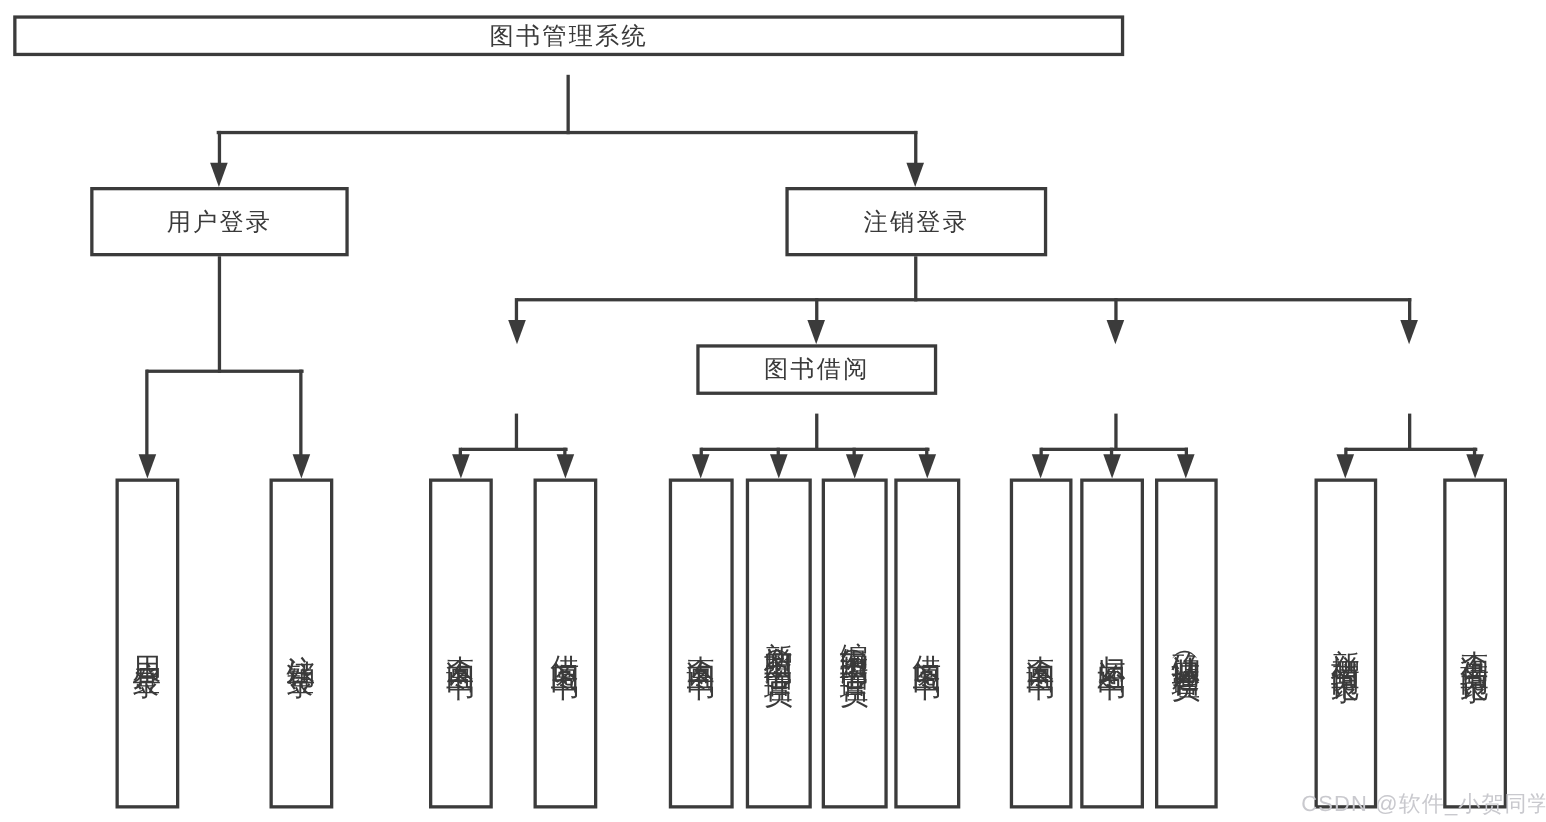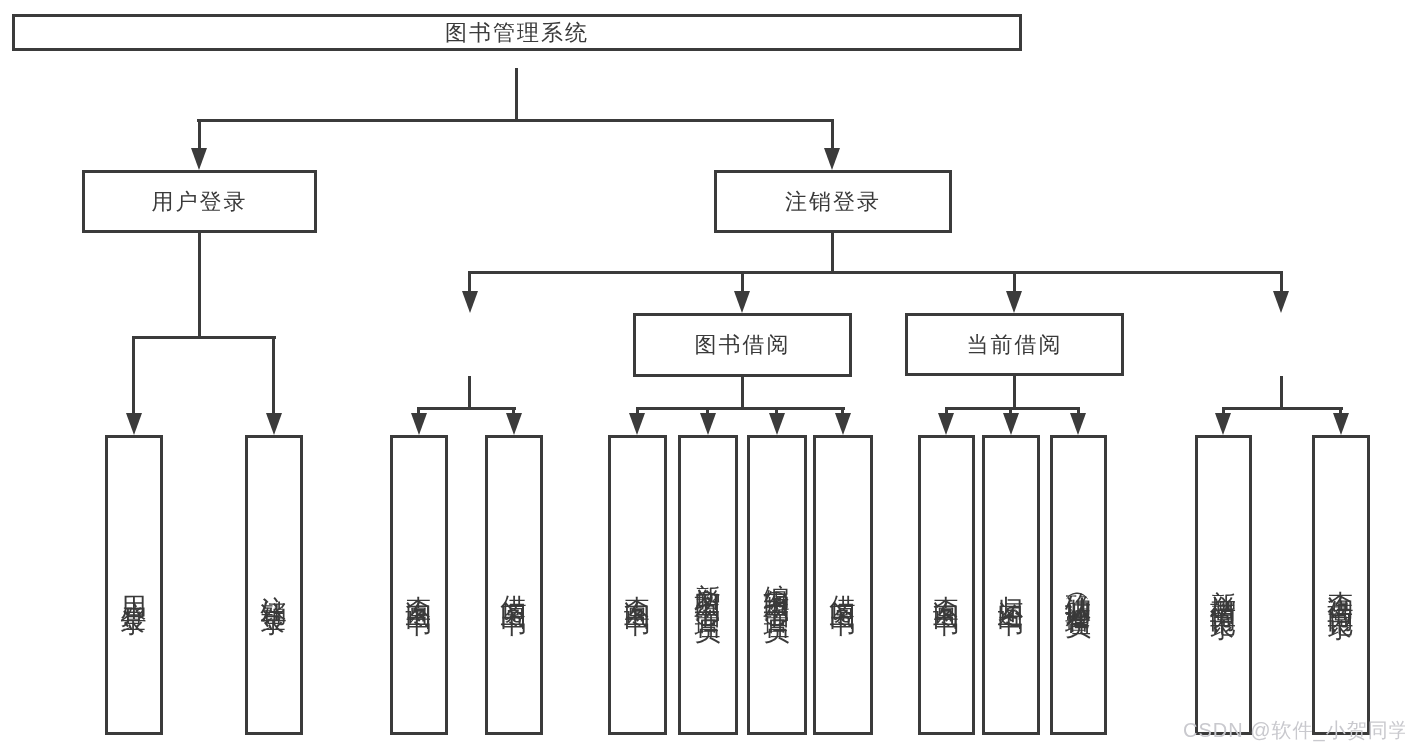--- a/index.html
+++ b/index.html
@@ -90,25 +90,22 @@
   <div class="hline" style="left:470px;top:271px;width:813px;"></div>
   <div class="vline" style="left:468px;top:271px;height:22px;"></div>
   <div class="arrow" style="left:462px;top:291px;"></div>
   <div class="vline" style="left:741px;top:271px;height:22px;"></div>
   <div class="arrow" style="left:734px;top:291px;"></div>
   <div class="vline" style="left:1013px;top:271px;height:22px;"></div>
   <div class="arrow" style="left:1006px;top:291px;"></div>
   <div class="vline" style="left:1280px;top:271px;height:22px;"></div>
   <div class="arrow" style="left:1273px;top:291px;"></div>
 
-  <div class="box" style="left:633px;top:313px;width:219px;height:64px;justify-content:center;">
+  <div class="box" style="left:633px;top:313px;width:219px;height:46px;justify-content:center;">
     <span class="hlabel">图书借阅</span>
-  </div>
-  <div class="box" style="left:905px;top:313px;width:219px;height:63px;">
-    <span class="hlabel">当前借阅</span>
   </div>
 
   <div class="vline" style="left:468px;top:376px;height:34px;"></div>
   <div class="hline" style="left:419px;top:407px;width:97px;"></div>
   <div class="vline" style="left:417px;top:407px;height:9px;"></div>
   <div class="arrow" style="left:411px;top:413px;"></div>
   <div class="vline" style="left:512px;top:407px;height:9px;"></div>
   <div class="arrow" style="left:506px;top:413px;"></div>
 
   <div class="vline" style="left:741px;top:376px;height:34px;"></div>

